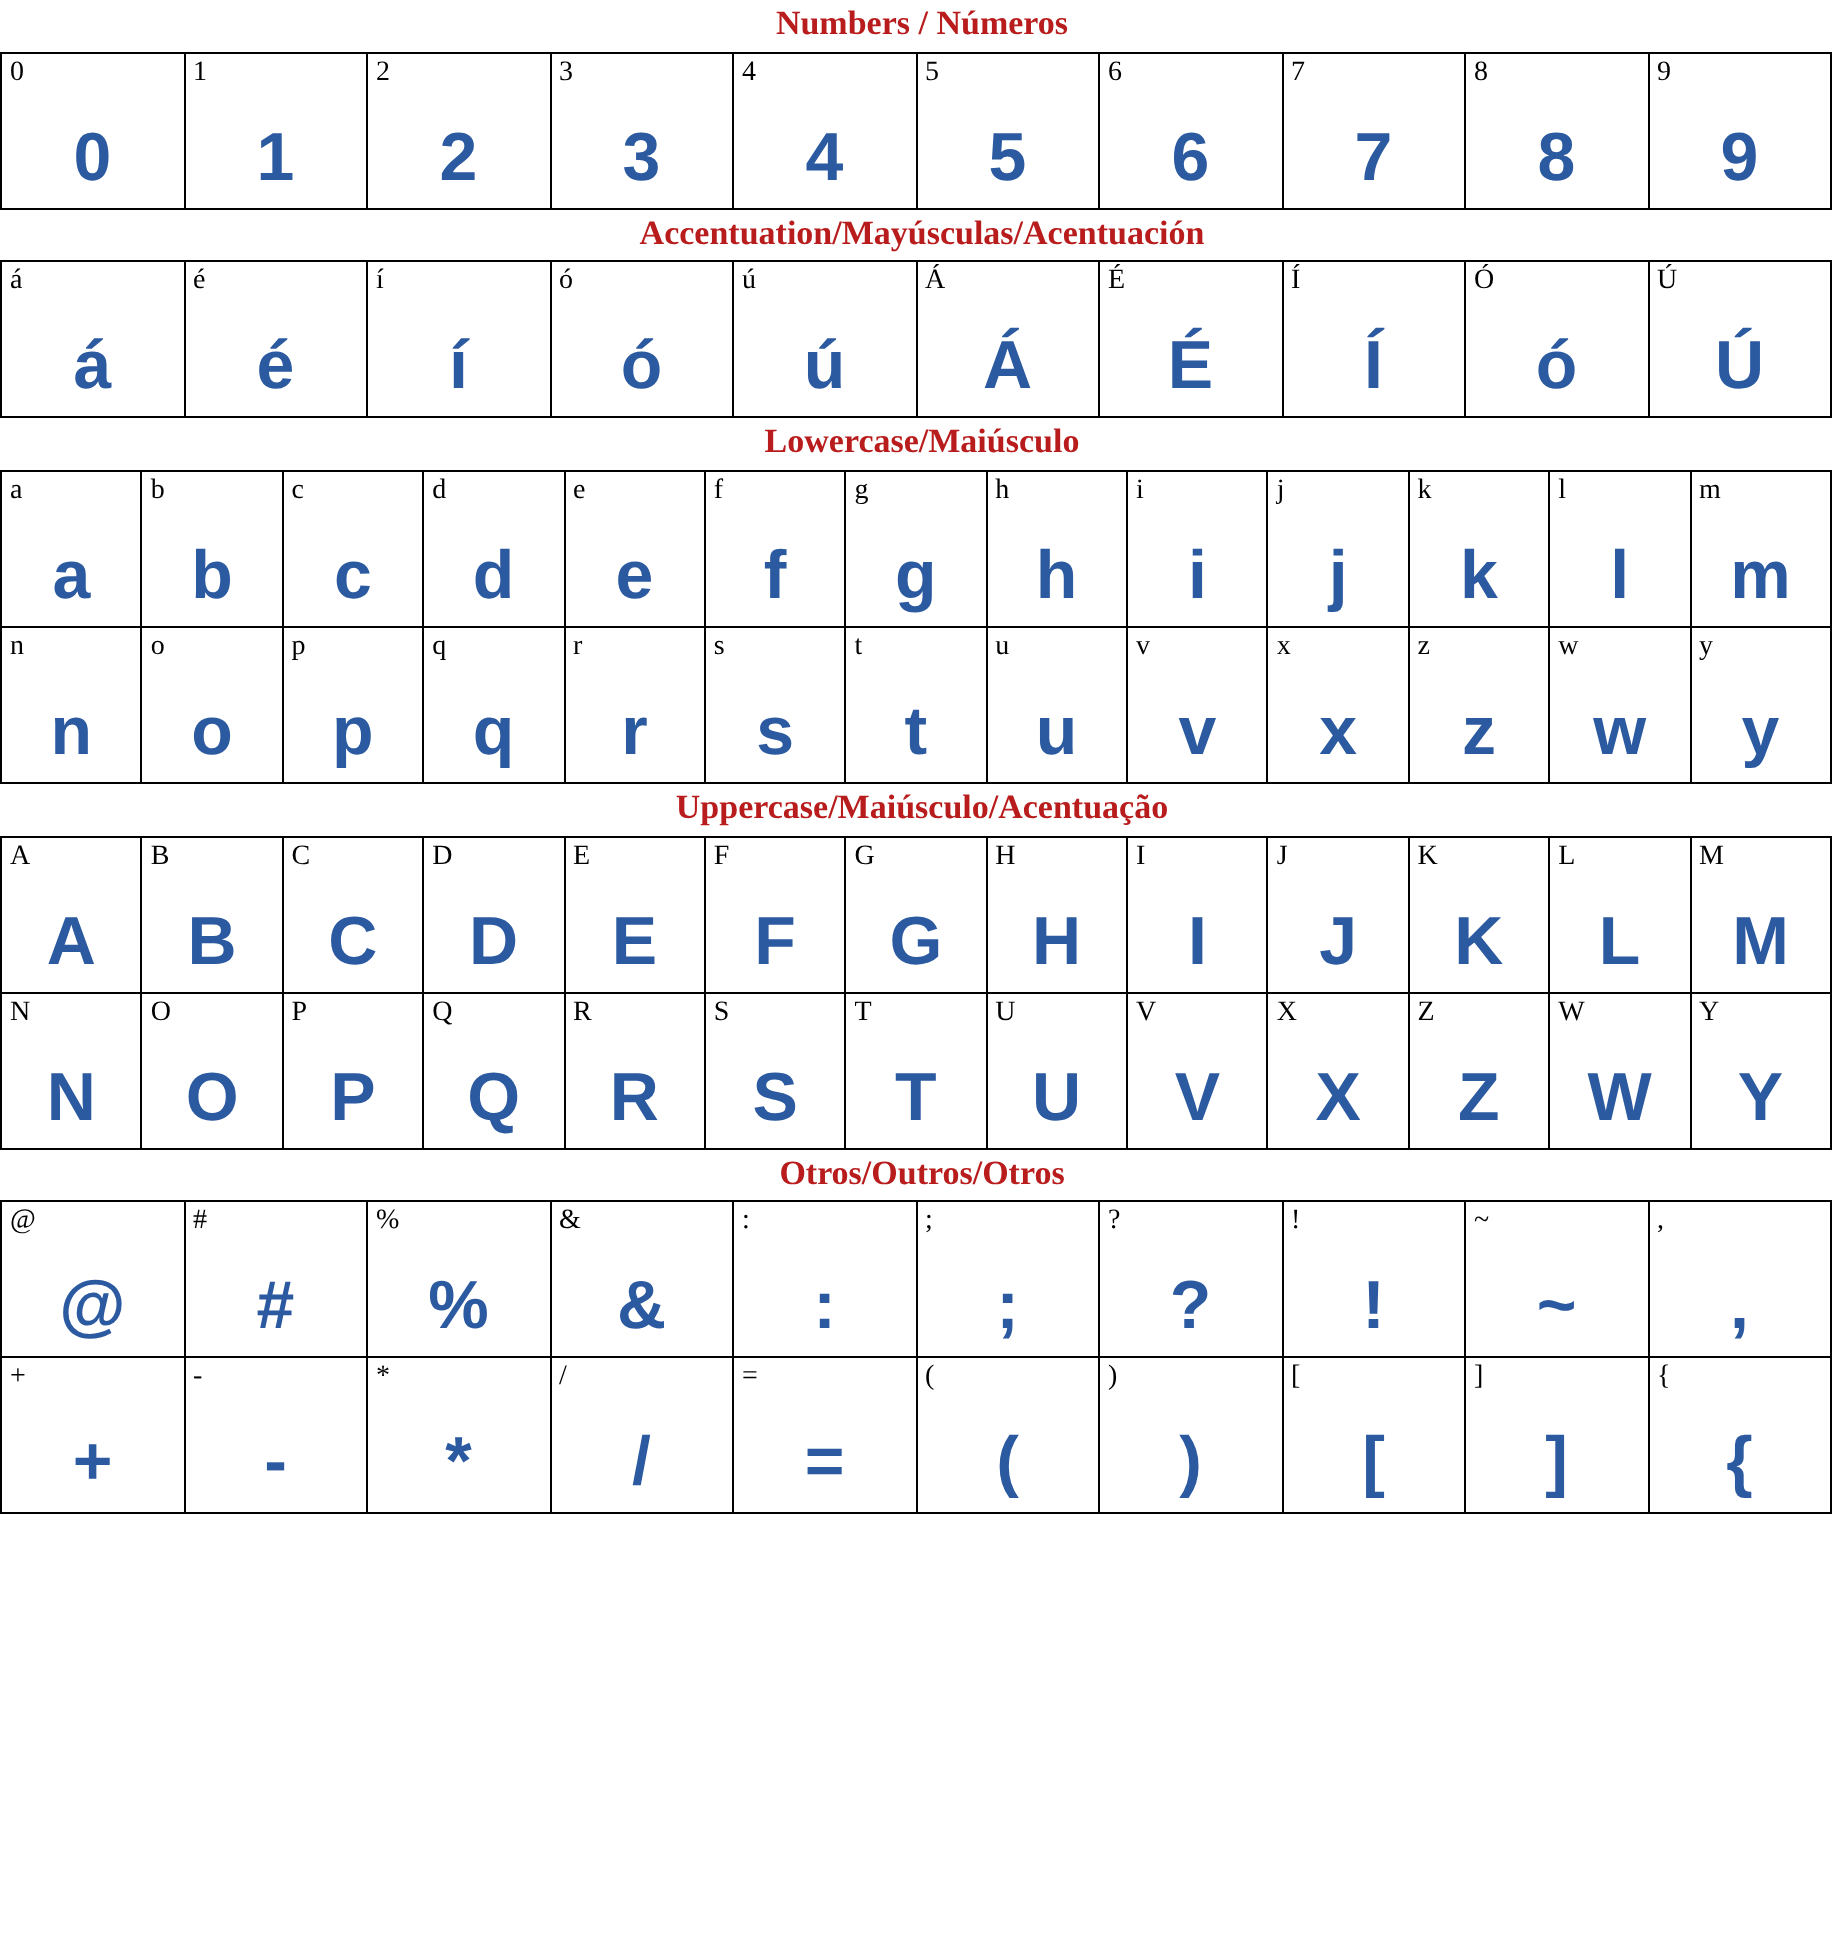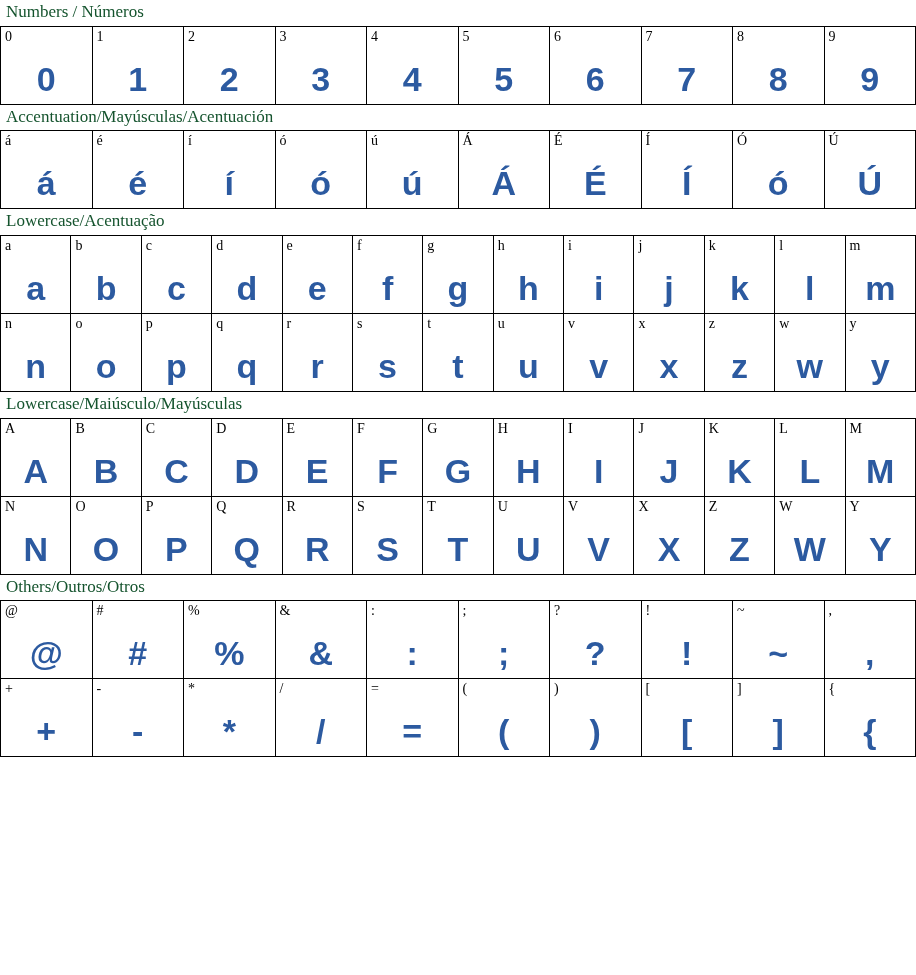--- a/index.html
+++ b/index.html
@@ -10,25 +10,26 @@
     font-family: "Liberation Serif", serif;
   }
   .page {
     width: 916px;
     height: 975px;
     position: relative;
     overflow: hidden;
   }
   .section-title {
     font-family: "Liberation Serif", serif;
-    font-weight: normal;
+    font-weight: bold;
     font-size: 17px;
-    color: #14532d;
+    color: #b91c1c;
     padding: 3px 0 4px 6px;
     line-height: 1.1;
+    text-align: center;
   }
   table.glyphs {
     border-collapse: collapse;
     width: 916px;
     table-layout: fixed;
   }
   table.glyphs td {
     border: 1px solid #000000;
     padding: 0;
     vertical-align: top;
@@ -154,21 +155,21 @@
               <div class="cell-label">Ó</div>
               <div class="cell-glyph" style="color: rgb(44, 90, 160);">ó</div>
             </td>
             <td style="width: 10%;">
               <div class="cell-label">Ú</div>
               <div class="cell-glyph" style="color: rgb(44, 90, 160);">Ú</div>
             </td>
           </tr>
         </tbody>
       </table>
-      <div class="section-title">Lowercase/Acentuação</div>
+      <div class="section-title">Lowercase/Maiúsculo</div>
       <table class="glyphs">
         <tbody>
           <tr>
             <td style="width: 7.69231%;">
               <div class="cell-label">a</div>
               <div class="cell-glyph" style="color: rgb(44, 90, 160);">a</div>
             </td>
             <td style="width: 7.69231%;">
               <div class="cell-label">b</div>
               <div class="cell-glyph" style="color: rgb(44, 90, 160);">b</div>
@@ -267,21 +268,21 @@
               <div class="cell-label">w</div>
               <div class="cell-glyph" style="color: rgb(44, 90, 160);">w</div>
             </td>
             <td style="width: 7.69231%;">
               <div class="cell-label">y</div>
               <div class="cell-glyph" style="color: rgb(44, 90, 160);">y</div>
             </td>
           </tr>
         </tbody>
       </table>
-      <div class="section-title">Lowercase/Maiúsculo/Mayúsculas</div>
+      <div class="section-title">Uppercase/Maiúsculo/Acentuação</div>
       <table class="glyphs">
         <tbody>
           <tr>
             <td style="width: 7.69231%;">
               <div class="cell-label">A</div>
               <div class="cell-glyph" style="color: rgb(44, 90, 160);">A</div>
             </td>
             <td style="width: 7.69231%;">
               <div class="cell-label">B</div>
               <div class="cell-glyph" style="color: rgb(44, 90, 160);">B</div>
@@ -380,21 +381,21 @@
               <div class="cell-label">W</div>
               <div class="cell-glyph" style="color: rgb(44, 90, 160);">W</div>
             </td>
             <td style="width: 7.69231%;">
               <div class="cell-label">Y</div>
               <div class="cell-glyph" style="color: rgb(44, 90, 160);">Y</div>
             </td>
           </tr>
         </tbody>
       </table>
-      <div class="section-title">Others/Outros/Otros</div>
+      <div class="section-title">Otros/Outros/Otros</div>
       <table class="glyphs">
         <tbody>
           <tr>
             <td style="width: 10%;">
               <div class="cell-label">@</div>
               <div class="cell-glyph" style="color: rgb(44, 90, 160);">@</div>
             </td>
             <td style="width: 10%;">
               <div class="cell-label">#</div>
               <div class="cell-glyph" style="color: rgb(44, 90, 160);">#</div>

